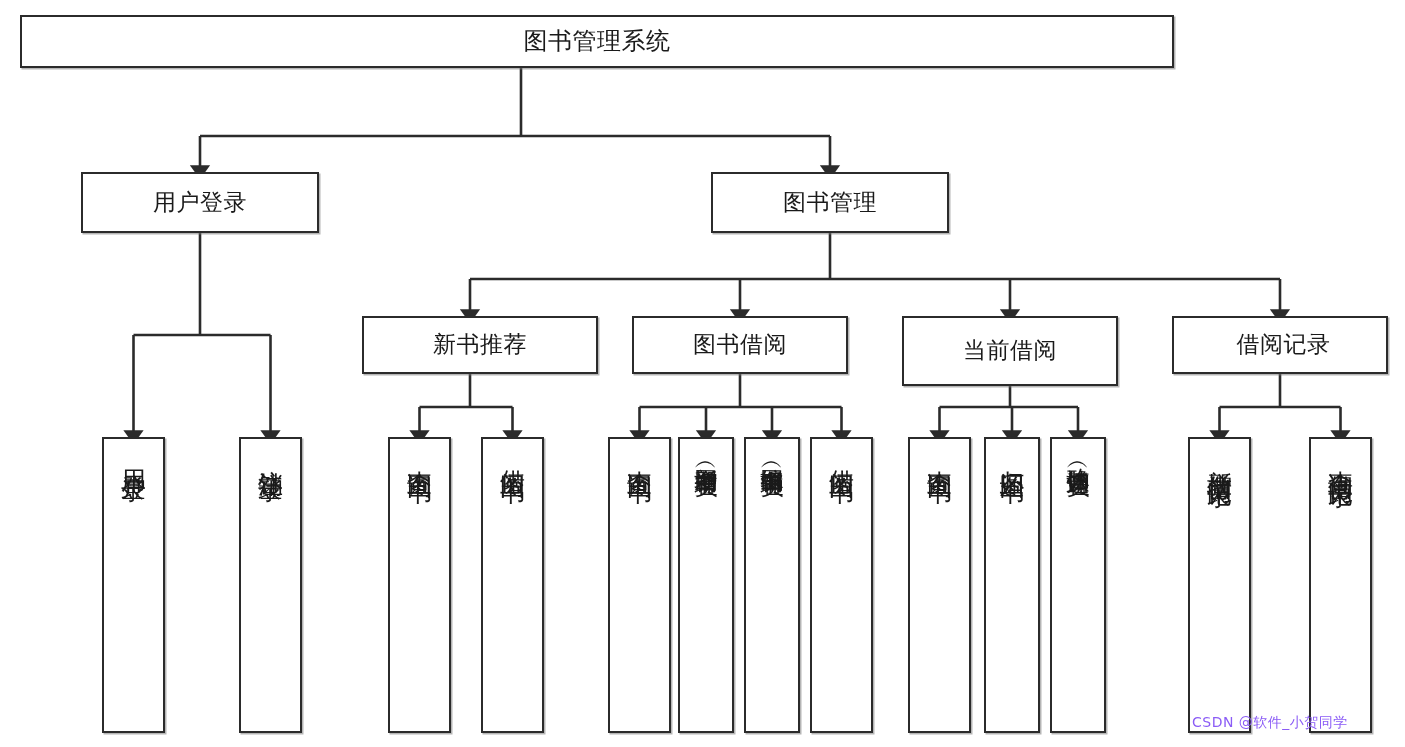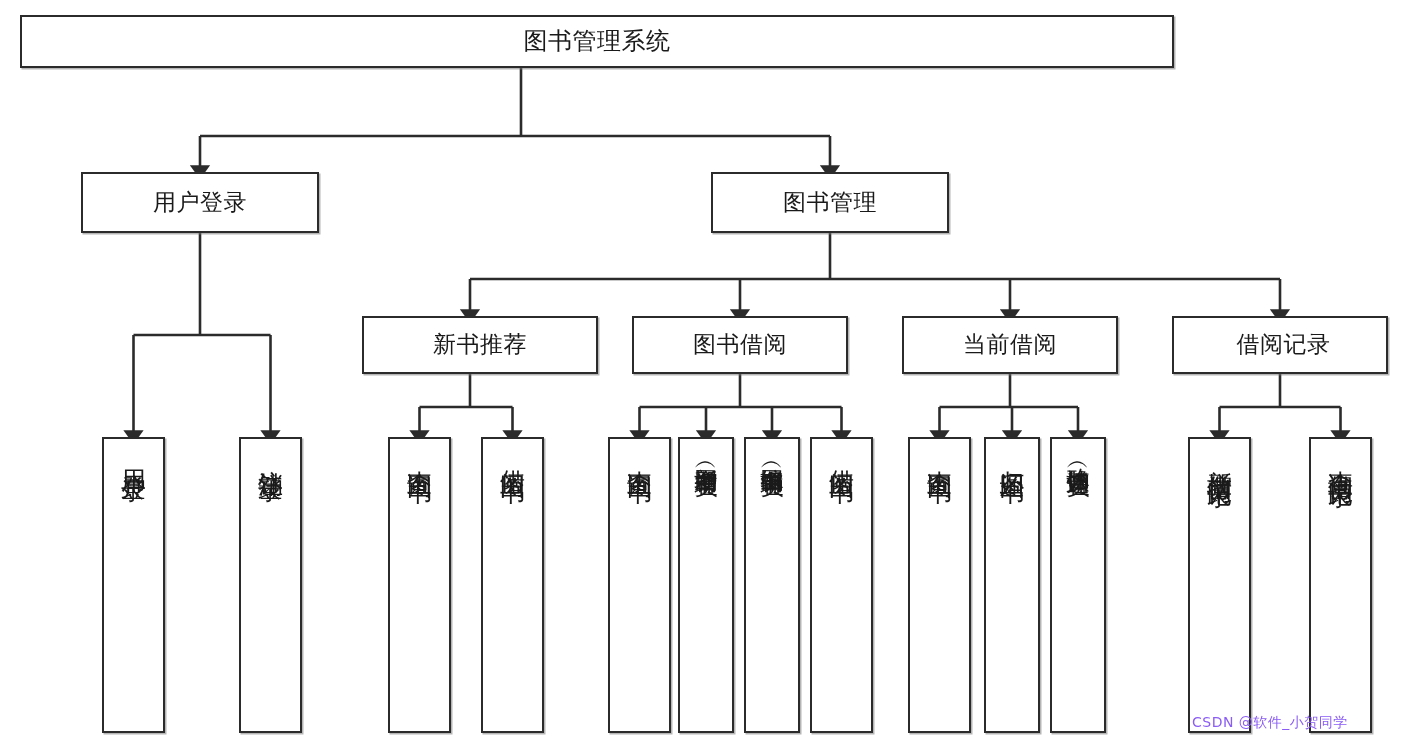--- a/index.html
+++ b/index.html
@@ -136,21 +136,21 @@
       </div>
       <div class="node h" style="left: 711px; top: 172px; width: 238px; height: 61px;">
         <span class="label">图书管理</span>
       </div>
       <div class="node h" style="left: 362px; top: 316px; width: 236px; height: 58px;">
         <span class="label">新书推荐</span>
       </div>
       <div class="node h" style="left: 632px; top: 316px; width: 216px; height: 58px;">
         <span class="label">图书借阅</span>
       </div>
-      <div class="node h" style="left: 902px; top: 316px; width: 216px; height: 58px;">
+      <div class="node h" style="left: 902px; top: 316px; width: 216px; height: 70px;">
         <span class="label">当前借阅</span>
       </div>
       <div class="node h" style="left: 1172px; top: 316px; width: 216px; height: 58px; padding-left: 7px;">
         <span class="label">借阅记录</span>
       </div>
       <div class="node v" style="left: 102px; top: 437px; width: 63px; height: 296px;">
         <span class="label">用户登录</span>
       </div>
       <div class="node v" style="left: 239px; top: 437px; width: 63px; height: 296px;">
         <span class="label">注销登录</span>

